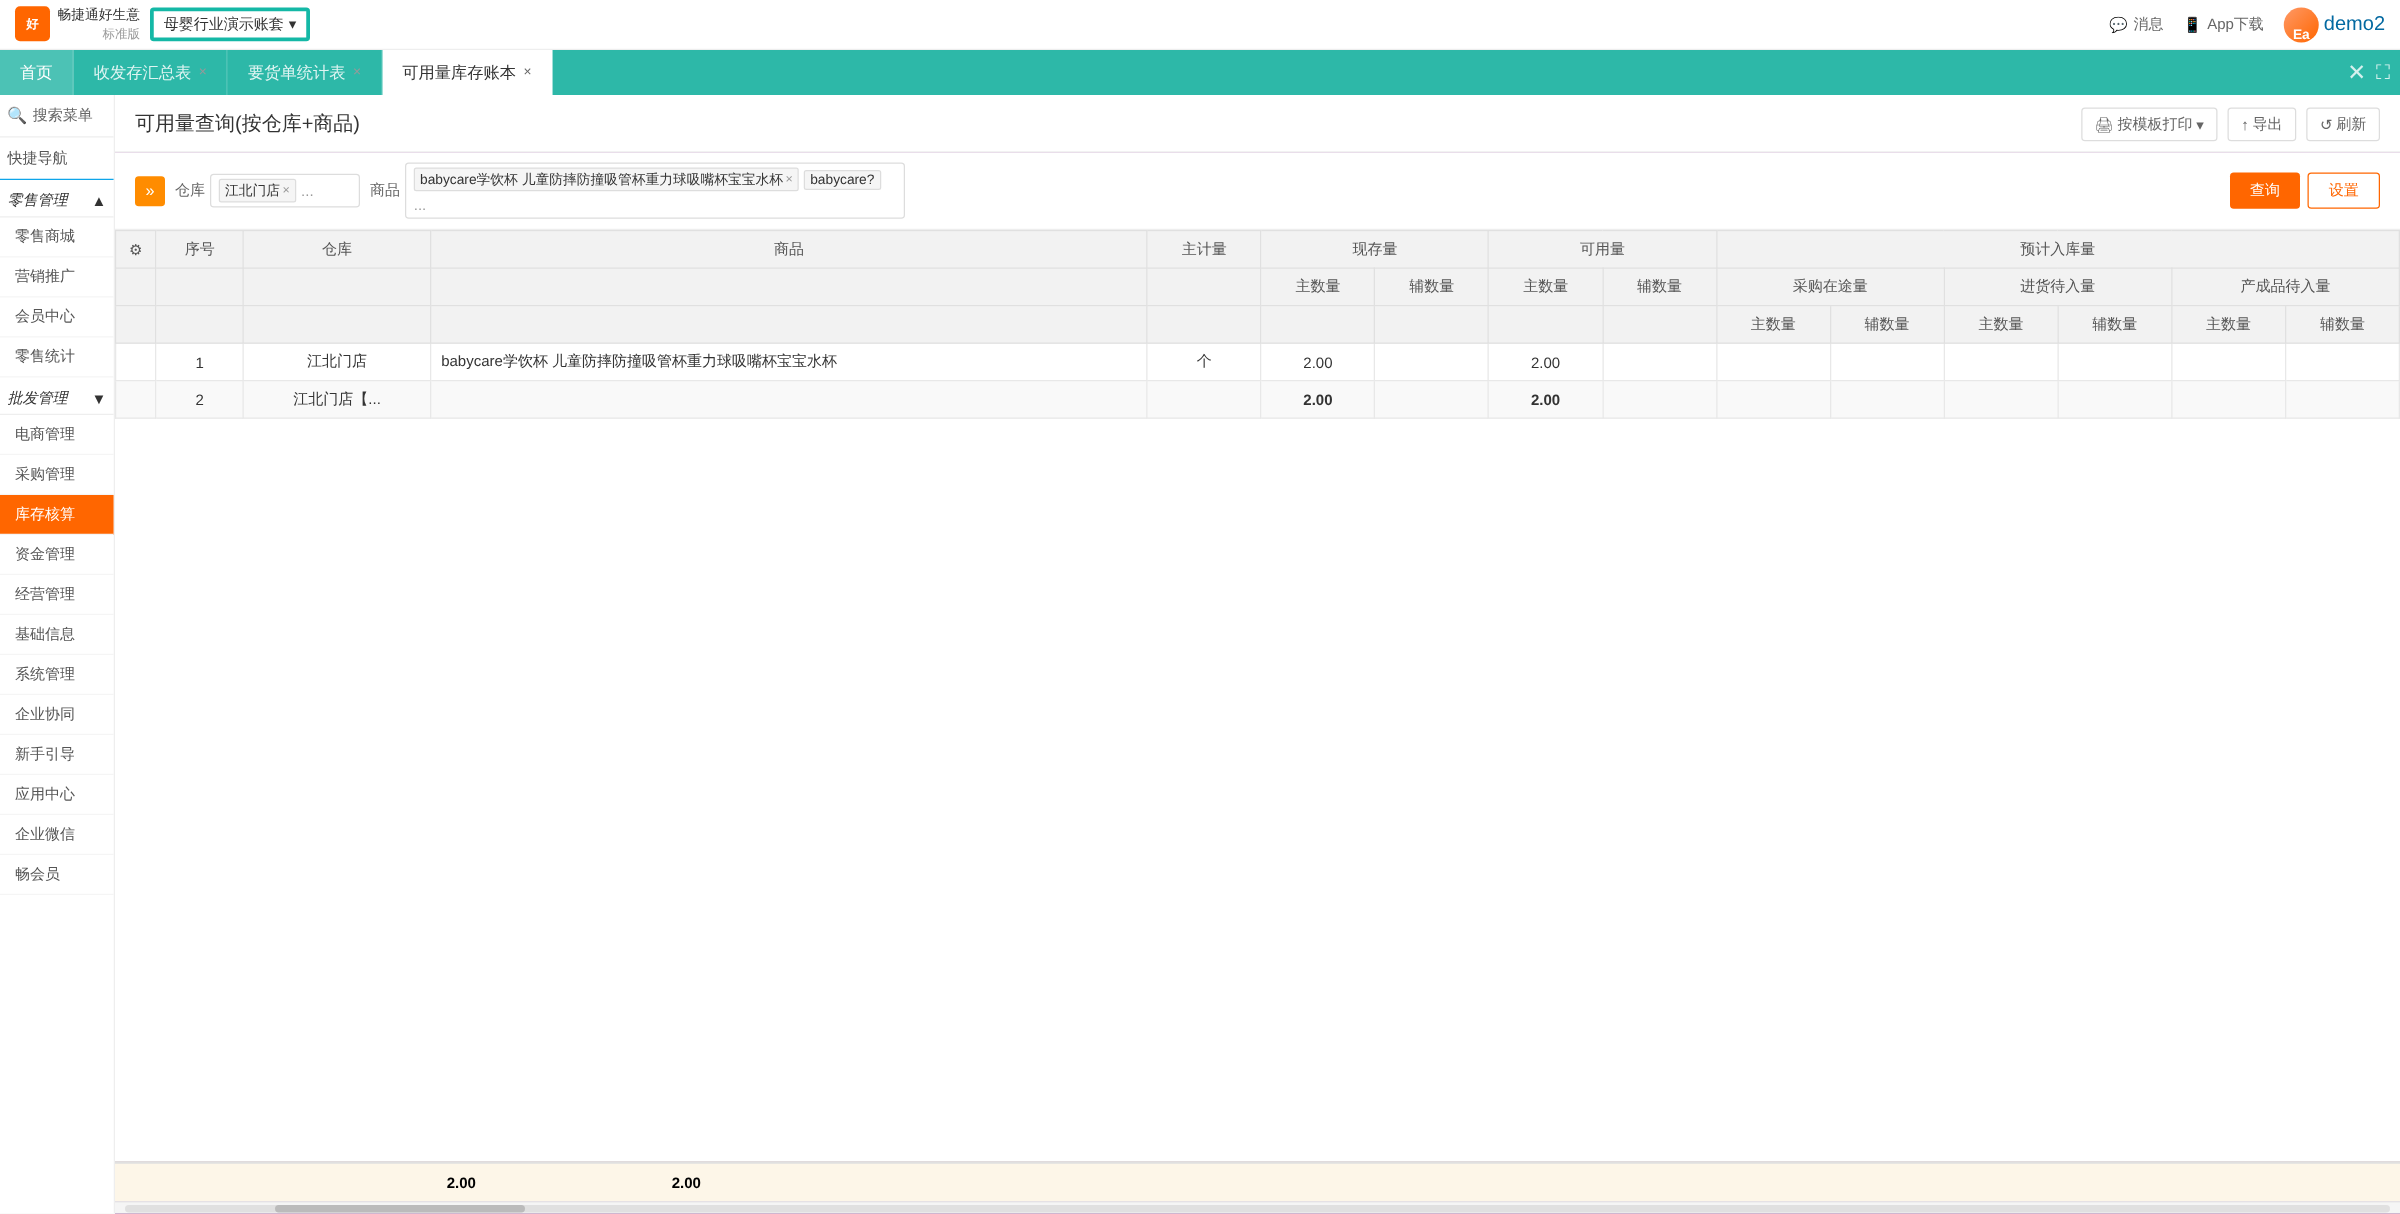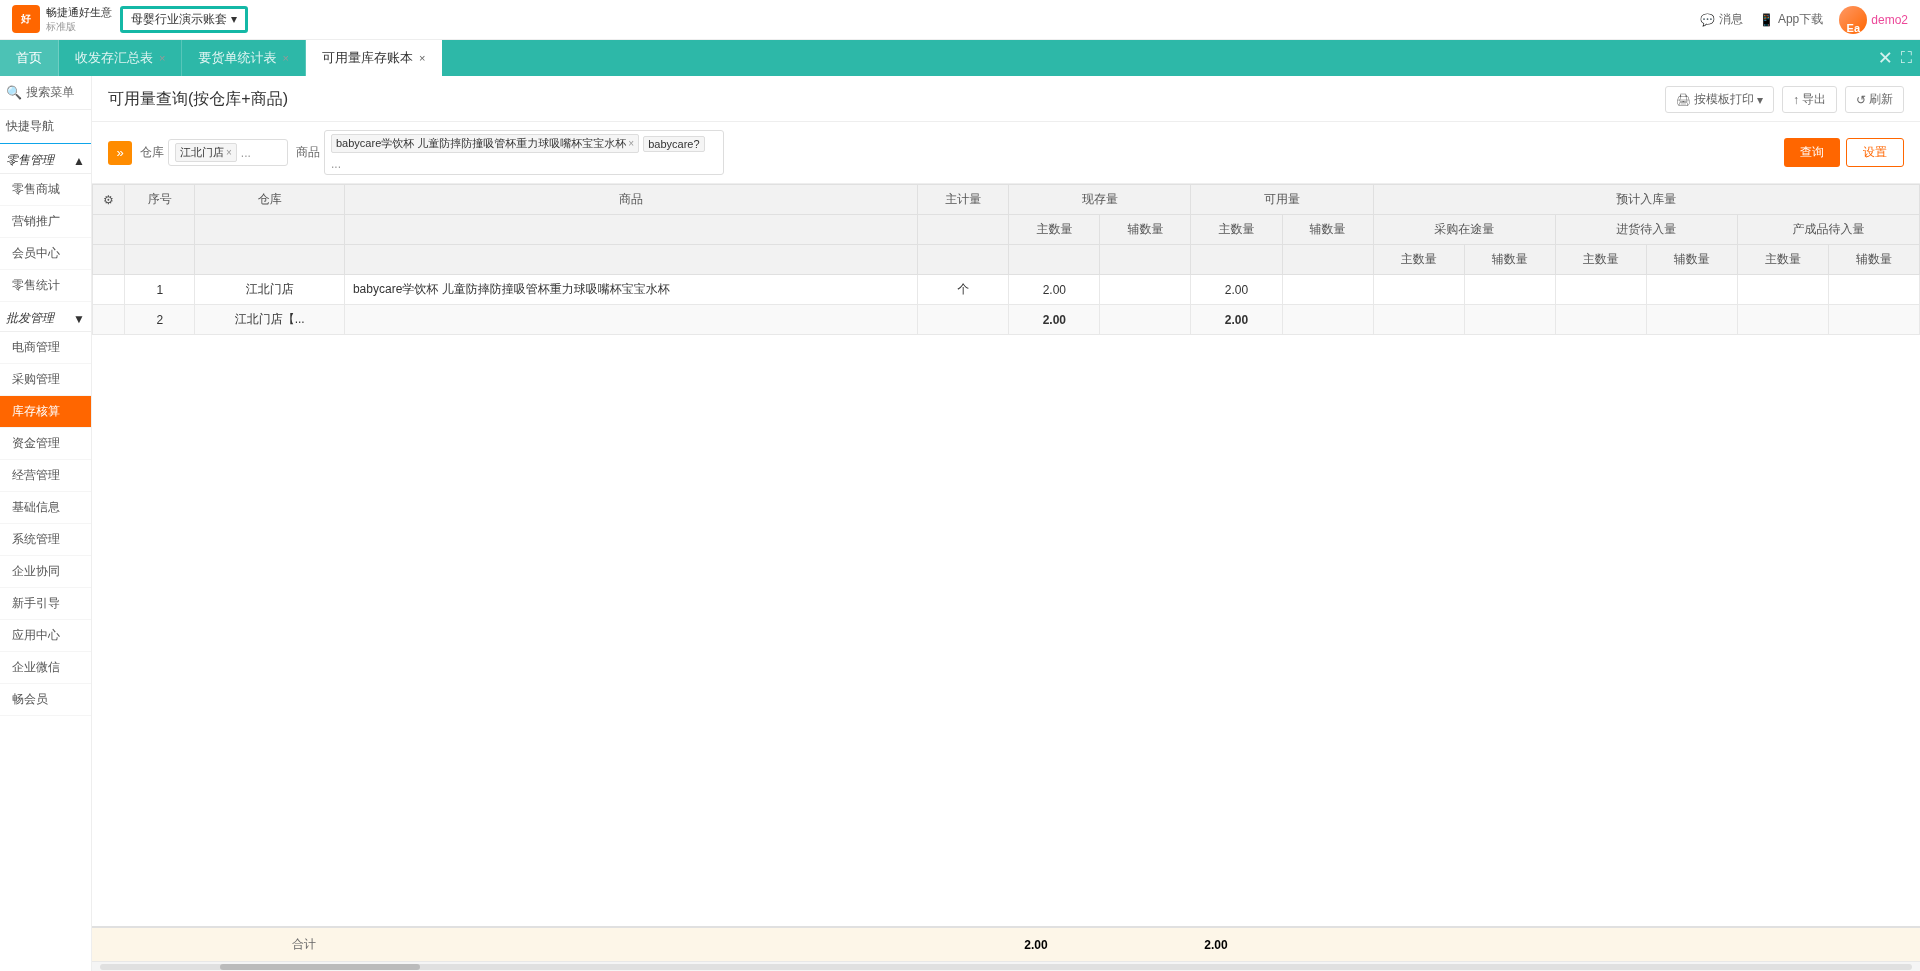--- a/index.html
+++ b/index.html
@@ -27,40 +27,40 @@
       gap: 6px;
     }
     .logo-icon {
       width: 28px; height: 28px;
       background: #ff6600;
       border-radius: 4px;
       display: flex; align-items: center; justify-content: center;
       color: #fff; font-size: 10px; font-weight: bold;
     }
     .logo-text { font-size: 11px; color: #333; line-height: 1.3; }
-    .logo-sub { font-size: 10px; color: #999; }
+    .logo-sub { font-size: 10px; color: #999; text-align: right; }
     .industry-selector {
       display: flex; align-items: center; gap: 4px;
       border: 3px solid #14b8a6; border-radius: 3px; padding: 2px 8px;
       font-size: 12px; color: #333; background: #fff; cursor: pointer;
     }
     .top-header-right {
       display: flex; align-items: center; gap: 16px;
     }
     .top-nav-item {
       display: flex; align-items: center; gap: 4px;
       font-size: 12px; color: #666; cursor: pointer;
     }
     .avatar {
       width: 28px; height: 28px; border-radius: 50%;
       background: linear-gradient(135deg, #ff9966, #ff6600);
       display: flex; align-items: flex-end; justify-content: center;
       color: #fff; font-size: 11px; font-weight: bold;
     }
-    .username { font-size: 12px; color: #ec4899; }
+    .username { font-size: 16px; color: #0369a1; }
 
     
     .nav-tabs-bar {
       height: 36px;
       background: #2db8a8;
       display: flex;
       align-items: stretch;
       flex-shrink: 0;
       position: relative;
     }
@@ -493,23 +493,20 @@
           </tr>
         </tbody>
       </table>
     </div>
 
     <div class="table-footer">
       <div style="display:flex; align-items:center; width:100%;">
         <div style="width:32px;"></div>
         <div style="width:40px;"></div>
         <div style="width:100px;"></div>
-        <div style="flex:1; padding-left:8px;">
-          <span class="footer-label">合计</span>
-        </div>
         <div style="width:60px;"></div>
         <div style="width:90px; text-align:center; font-weight:bold;">2.00</div>
         <div style="width:90px;"></div>
         <div style="width:90px; text-align:center; font-weight:bold;">2.00</div>
         <div style="flex:1;"></div>
       </div>
     </div>
 
     <div class="bottom-scrollbar">
       <div class="scroll-track">

